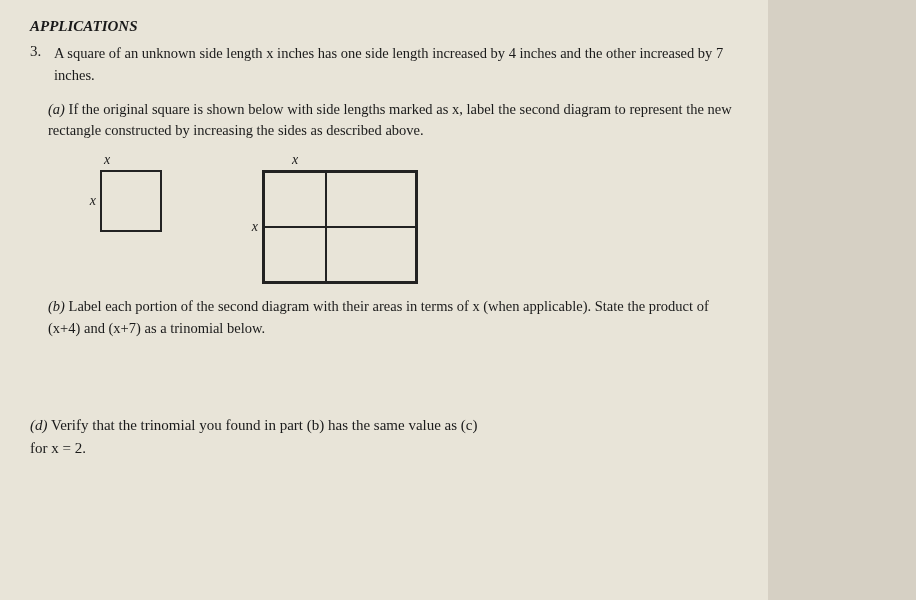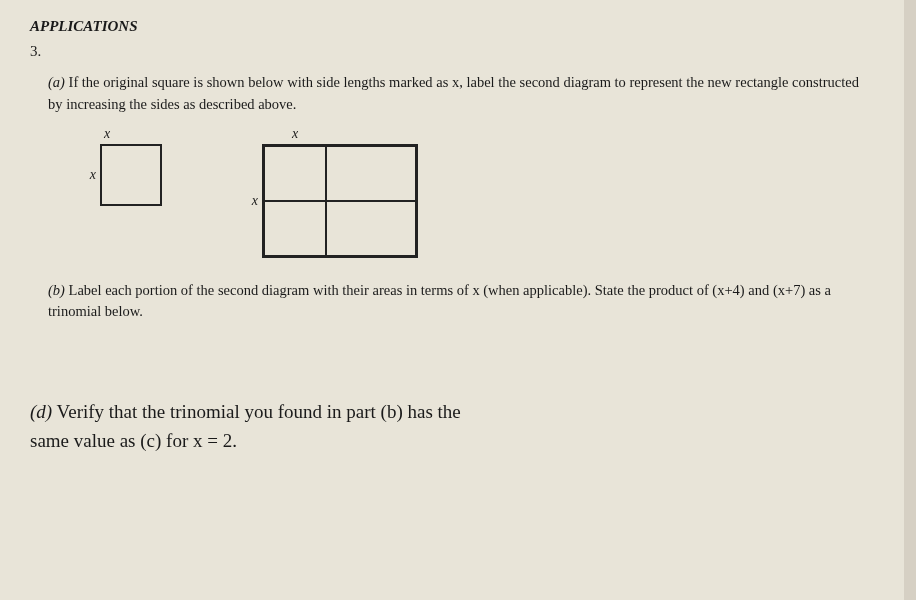--- a/index.html
+++ b/index.html
@@ -7,21 +7,21 @@
       width: 916px;
       height: 600px;
       background: #d6d0c4;
       font-family: 'Times New Roman', Times, serif;
       font-size: 15px;
       color: #1a1a1a;
       overflow: hidden;
       position: relative;
     }
     .page {
-      width: 904px;
+      width: 768px;
       height: 600px;
       background: #e8e4d8;
       padding: 18px 30px 18px 30px;
       position: relative;
     }
     .applications-title {
       font-style: italic;
       font-weight: bold;
       font-size: 15px;
       margin-bottom: 8px;
@@ -104,25 +104,25 @@
       margin-top: 14px;
     }
     .bottom-left {
       width: 450px;
       font-size: 14.5px;
       line-height: 1.55;
       padding-right: 10px;
     }
     .bottom-right {
       width: 450px;
-      font-size: 19px;
+      font-size: 15px;
       line-height: 1.55;
     }
     .part-b {
-      margin-top: 22px;
+      margin-top: 12px;
       margin-left: 18px;
       font-size: 14.5px;
       line-height: 1.5;
     }
     .bottom-area {
       height: 60px;
     }
     .rect-outer {
       display: flex;
       flex-direction: column;
@@ -133,20 +133,21 @@
 
 <div class="page">
 
   <div class="applications-title">
     <span>APPLICATIONS</span>
   </div>
 
   <div class="problem-section">
     <div class="problem-number">
       <span class="problem-num-label">3.</span>
+      <span class="problem-text">A square of an unknown side length x inches has one side length increased by 4 inches and the other increased by 7 inches.</span>
     </div>
 
     <div class="sub-problem">
       <span class="sub-label">
         <span>(a)</span>
       </span>
       <span class="sub-text">If the original square is shown below with side lengths marked as x, label the second diagram to represent the new rectangle constructed by increasing the sides as described above.</span>
 
       
       <div class="diagrams-row">

